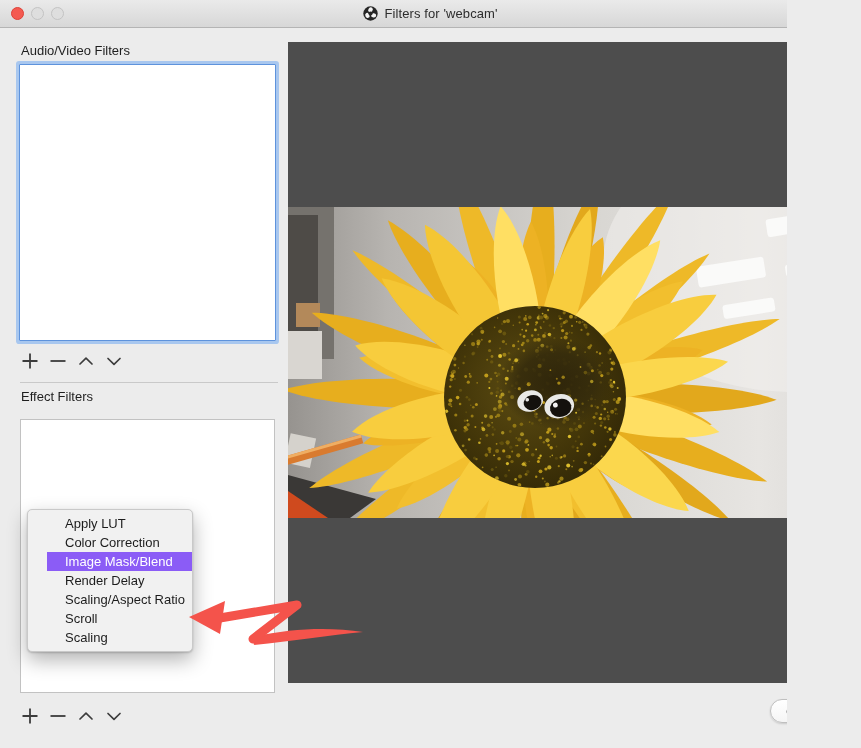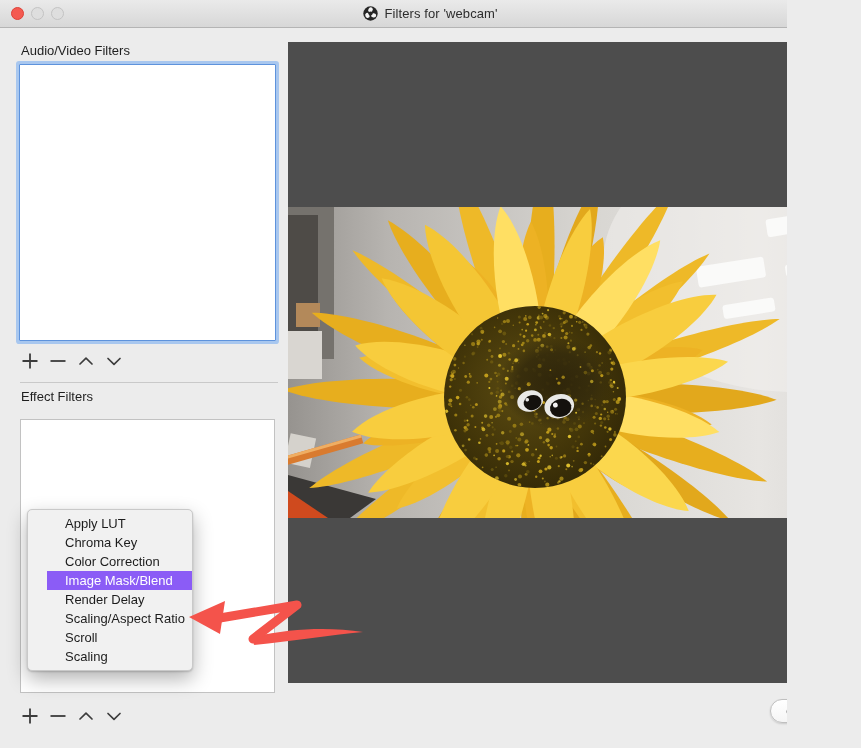--- a/index.html
+++ b/index.html
@@ -762,21 +762,20 @@
         <circle cx="240.5" cy="189" r="1.8" fill="#ffffff" opacity="0.9"></circle>
         <ellipse cx="270" cy="203" rx="15" ry="12" fill="#e9e9e7"></ellipse>
         <ellipse cx="271" cy="205" rx="10.8" ry="9" fill="#14110d"></ellipse>
         <circle cx="266.5" cy="201" r="2.4" fill="#ffffff" opacity="0.95"></circle>
       </g>
     </svg>
   </div>
 
   <div class="menu">
     <div class="menu-item">Apply LUT</div>
-    <div class="menu-item">Chroma Key</div>
     <div class="menu-item">Color Correction</div>
     <div class="menu-item selected" style="background: #8b5cf6;">Image Mask/Blend</div>
     <div class="menu-item">Render Delay</div>
     <div class="menu-item">Scaling/Aspect Ratio</div>
     <div class="menu-item">Scroll</div>
     <div class="menu-item">Scaling</div>
   </div>
 
   <svg class="arrow-overlay" viewBox="0 0 861 748">
     <g id="arrowG" fill="#f4534b" stroke="#f4534b">

